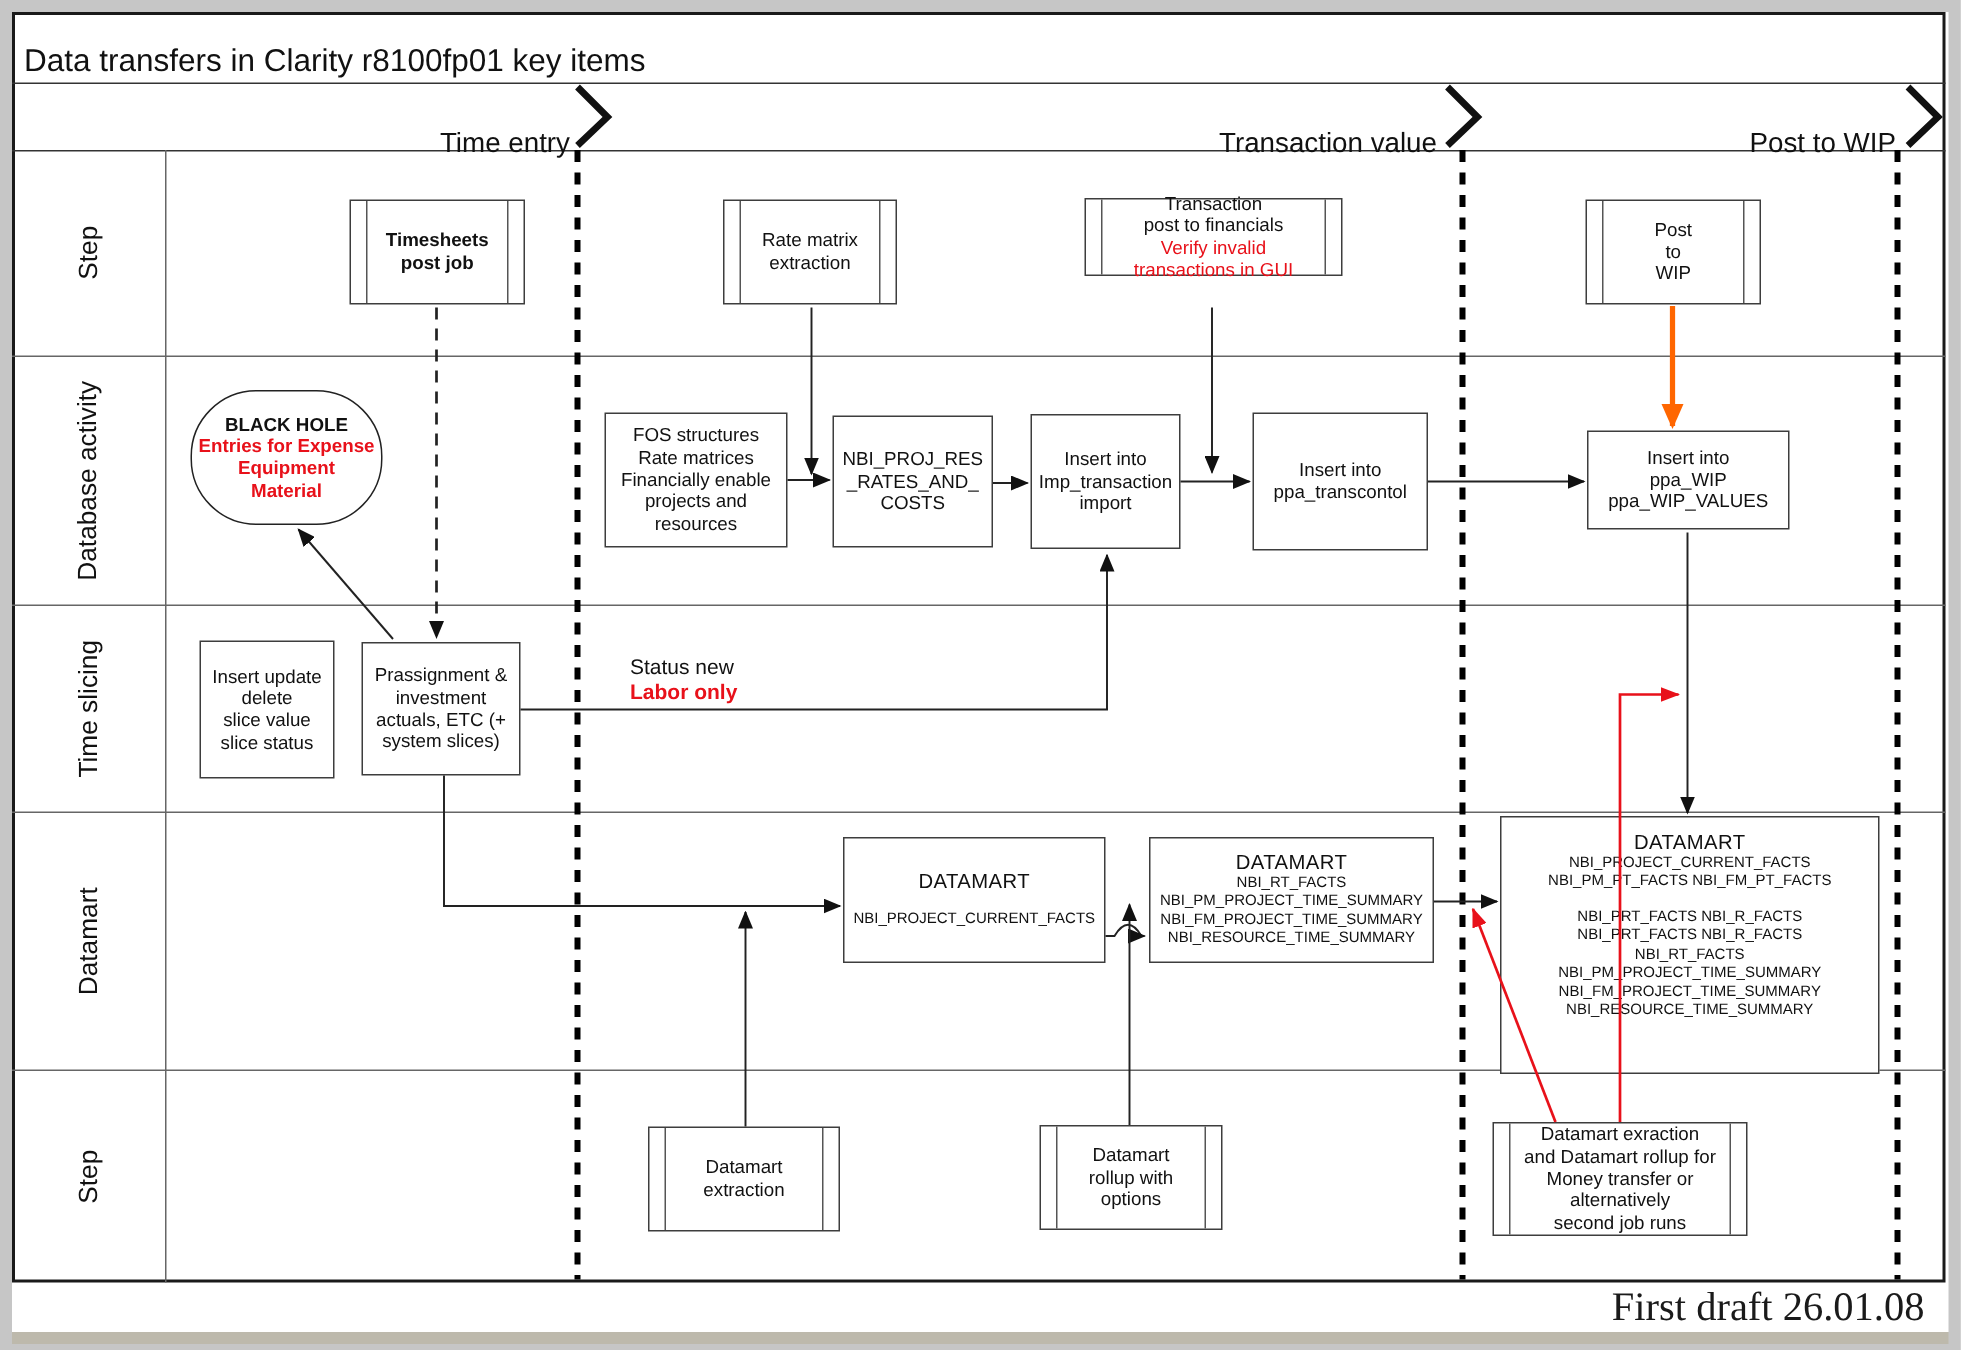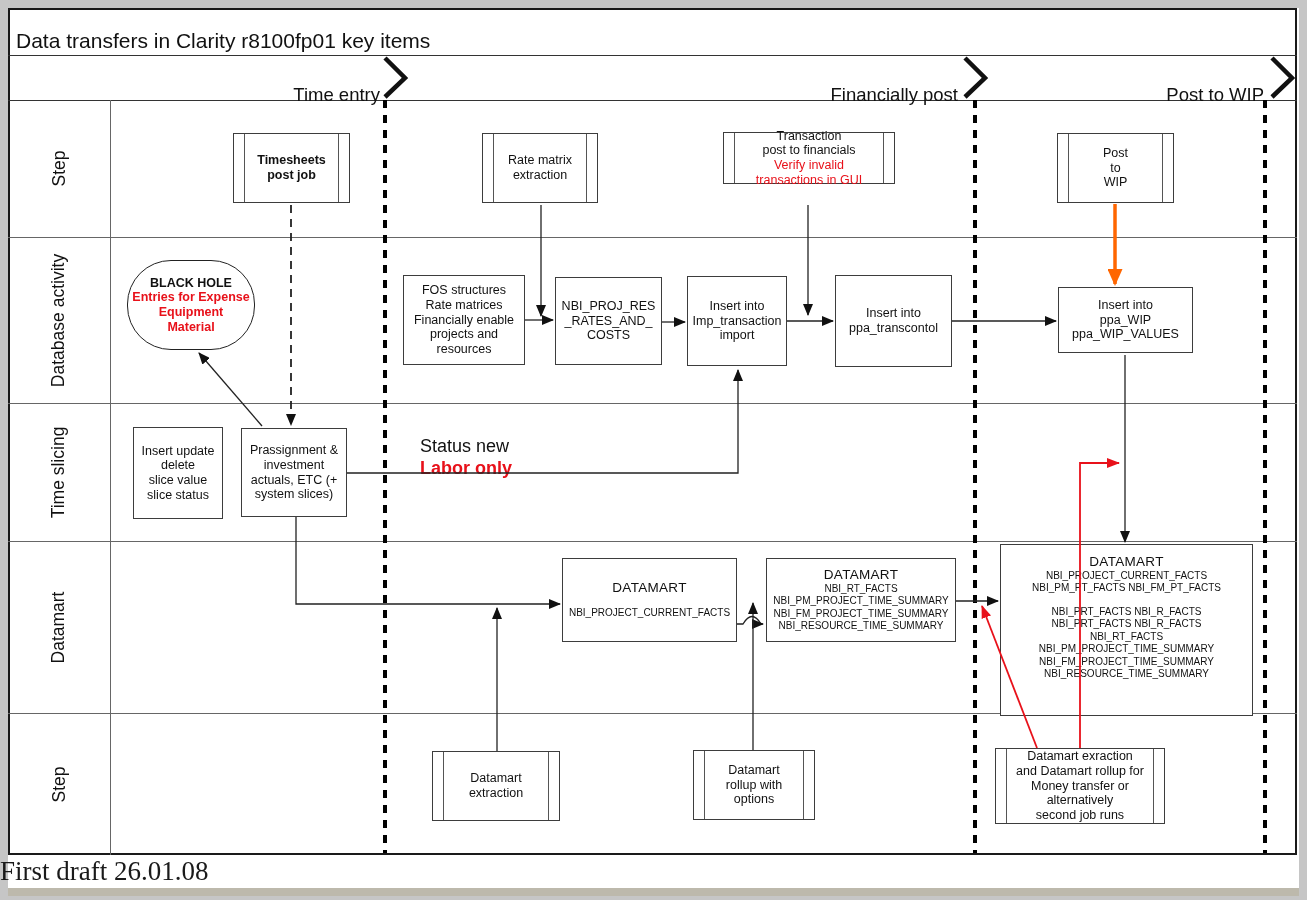--- a/index.html
+++ b/index.html
@@ -21,22 +21,22 @@
        font-size:12.5px;line-height:1.18;z-index:2;}
   .process::before{content:"";position:absolute;top:0;bottom:0;left:10px;border-left:1px solid #555;}
   .process::after{content:"";position:absolute;top:0;bottom:0;right:10px;border-right:1px solid #555;}
   .bold{font-weight:700;}
   .red{color:#e8111a;}
   .blackhole{border-radius:44px;border:1px solid #222;}
   .dm-title{font-size:13.5px;letter-spacing:.3px;}
   .dm-lines{font-size:10px;line-height:1.25;}
   .dm-gap{height:11px;}
   .bigbox{align-items:flex-start;padding-top:9px;}
-  .note{position:absolute;left:420px;top:436px;text-align:left;font-size:18px;line-height:1.2;z-index:2;}
-  .footer{position:absolute;top:856px;left:0;width:1283px;text-align:left;
+  .note{position:absolute;left:420px;top:436px;text-align:left;font-size:14px;line-height:1.2;z-index:2;}
+  .footer{position:absolute;top:856px;left:0;width:1283px;text-align:right;
           font-family:"Liberation Serif",serif;font-size:27px;color:#1a1a1a;z-index:2;}
   svg.overlay{position:absolute;left:0;top:0;z-index:3;pointer-events:none;}
 </style>
 </head>
 <body>
 
 <div class="screen">
   <div class="page"></div>
   <div class="frame-bottom"></div>
   <div class="diagram-border"></div>
@@ -45,21 +45,21 @@
   <div class="hline" style="top:100px"></div>
   <div class="hline thin" style="top:237px"></div>
   <div class="hline thin" style="top:403px"></div>
   <div class="hline thin" style="top:541px"></div>
   <div class="hline thin" style="top:713px"></div>
   <div class="vline" style="left:110px;top:100px;height:755px"></div>
 
   <div class="title">Data transfers in Clarity r8100fp01 key items</div>
 
   <div class="phase-label" style="left:180px;width:200px">Time entry</div>
-  <div class="phase-label" style="left:710px;width:248px">Financially post</div>
+  <div class="phase-label" style="left:710px;width:248px">Transaction value</div>
   <div class="phase-label" style="left:1066px;width:198px">Post to WIP</div>
 
   <div class="lane-label" style="top:100px;height:137px">
       <span>Step</span>
     </div>
   <div class="lane-label" style="top:237px;height:166px">
       <span>Database activity</span>
     </div>
   <div class="lane-label" style="top:403px;height:138px">
       <span>Time slicing</span>

